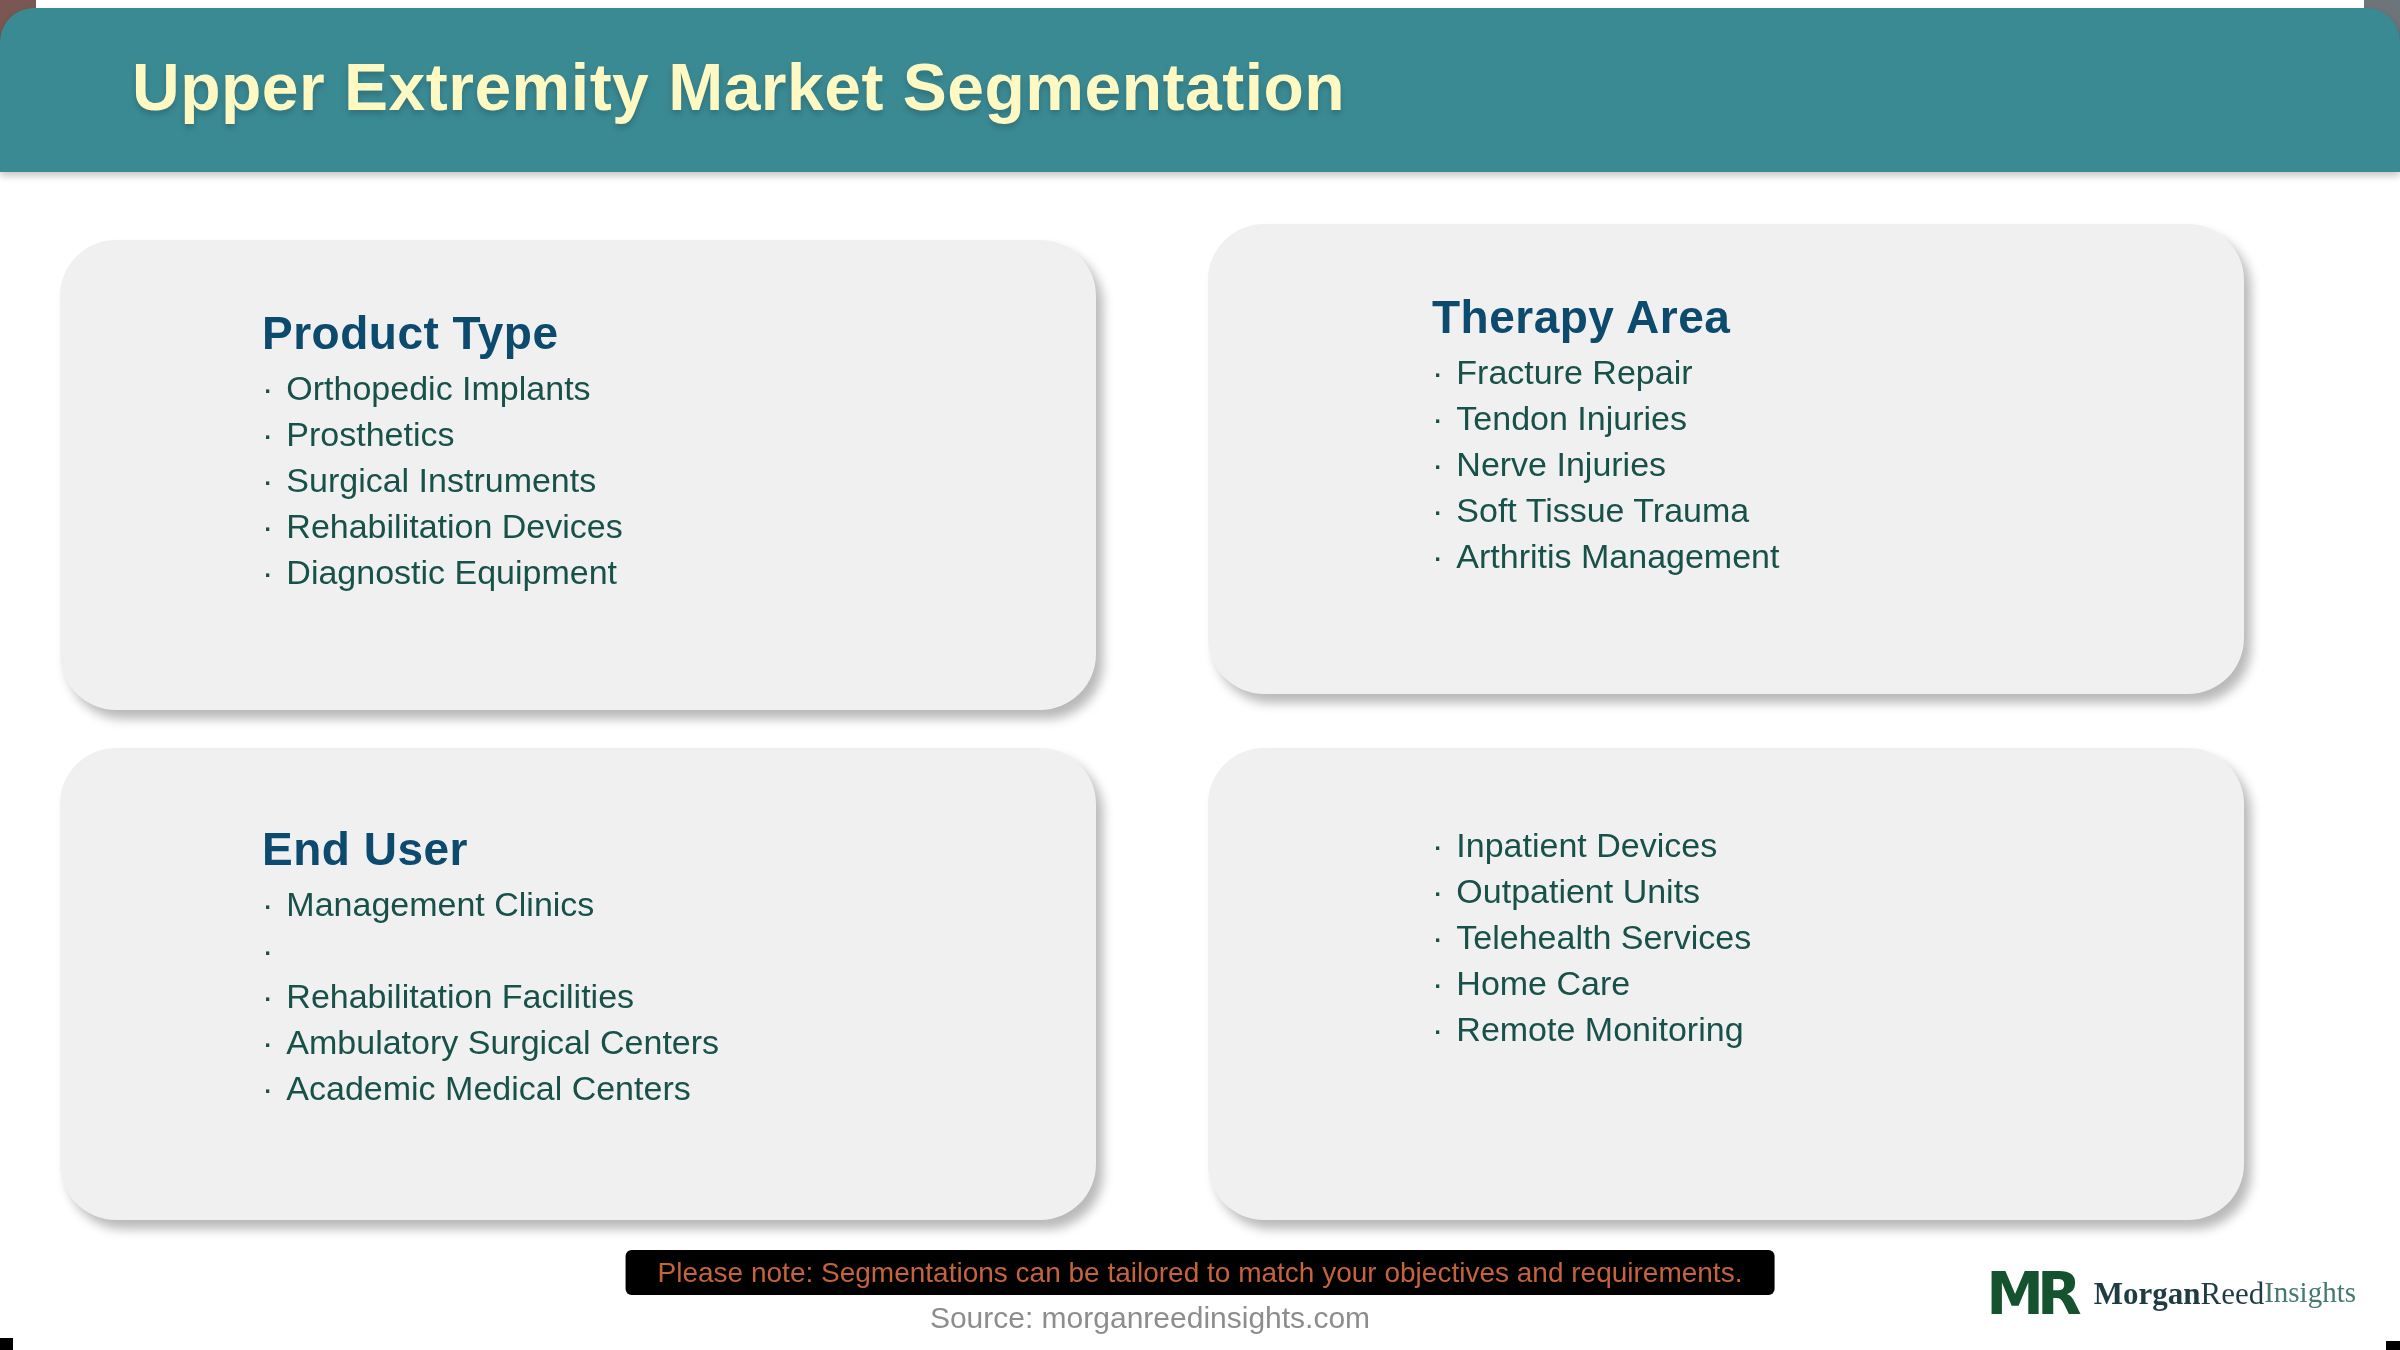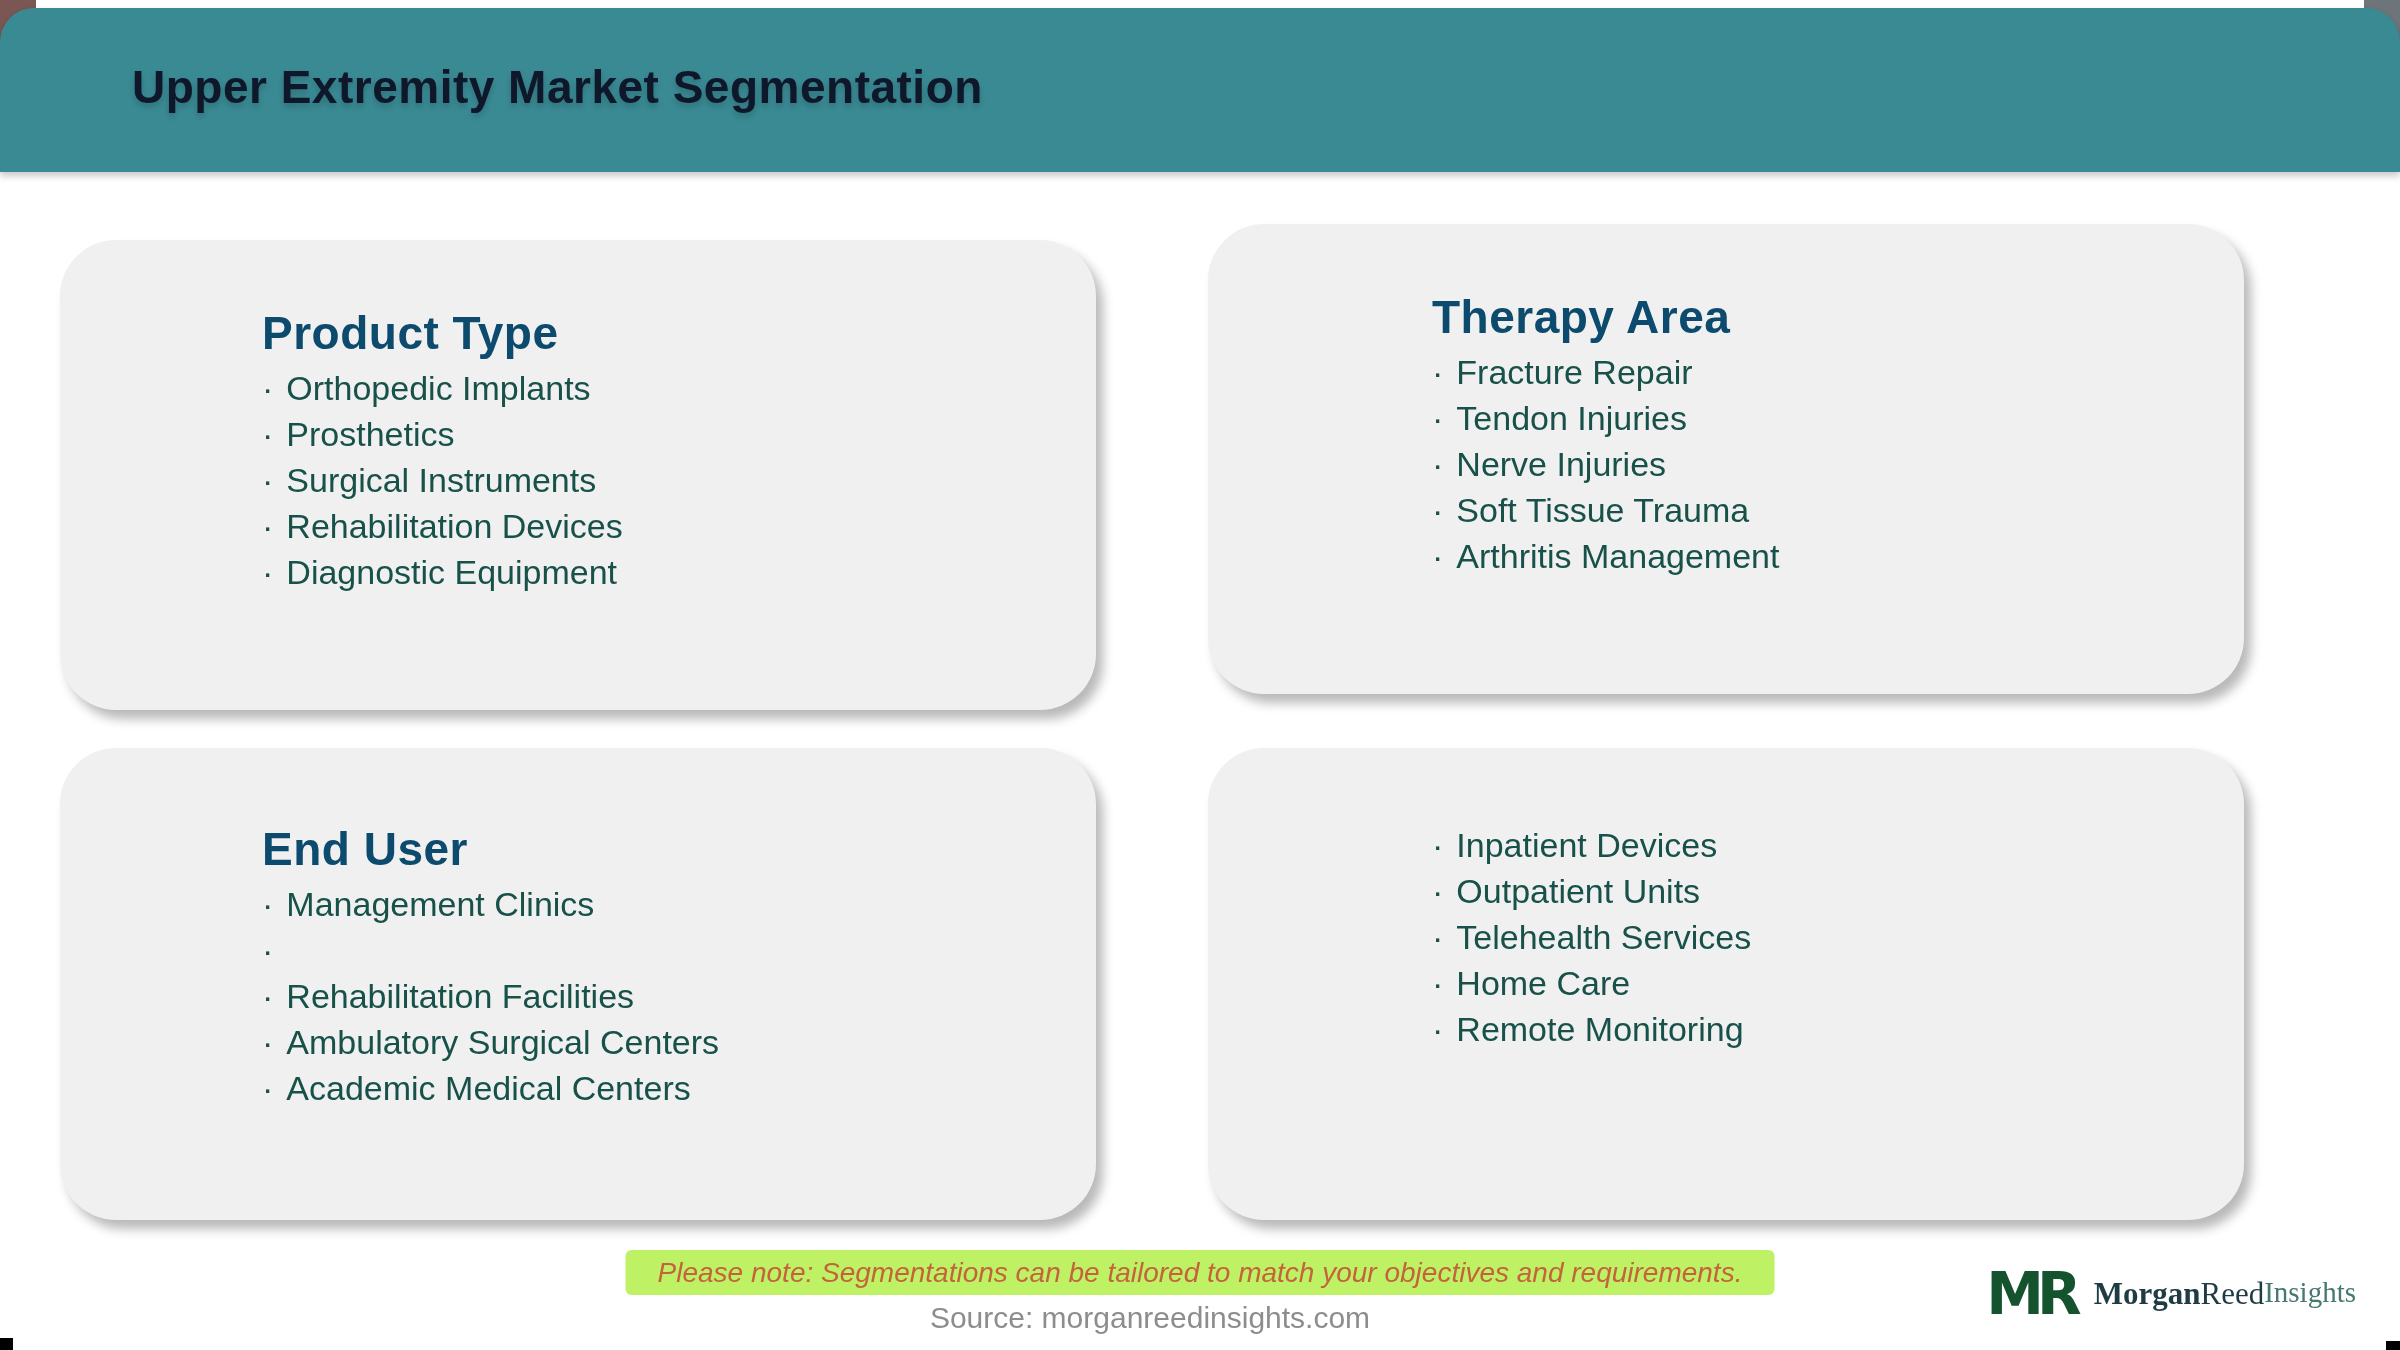--- a/index.html
+++ b/index.html
@@ -20,22 +20,22 @@
     position: absolute; top: 8px; left: 0;
     width: 2400px; height: 164px;
     background: #3a8a94;
     border-radius: 34px 34px 0 0;
     box-shadow: 0 4px 7px rgba(0,0,0,0.22);
     display: flex; align-items: center;
     z-index: 1;
   }
   .header h1 {
     margin: 0 0 6px 132px;
-    color: #0f172a;
-    font-size: 46px;
+    color: #fef9c3;
+    font-size: 66px;
     font-weight: bold;
     letter-spacing: 0.5px;
     text-shadow: 0 4px 6px rgba(0,0,0,0.18);
   }
 
   .card {
     position: absolute;
     width: 1036px;
     background: #f0f0f0;
     border-radius: 56px;
@@ -63,29 +63,28 @@
     line-height: 46px;
     color: #175149;
     display: flex;
     align-items: baseline;
   }
   .card li .dot { margin-right: 13px; font-size: 34px; }
 
   .note {
     position: absolute; top: 1250px;
     left: 50%; transform: translateX(-50%);
-    background: #bef264;
+    background: #000000;
     color: #c4633c;
     font-size: 28px;
     line-height: 45px;
     padding: 0 32px;
     border-radius: 6px;
     white-space: nowrap;
     z-index: 1;
-    font-style: italic;
   }
 
   .source {
     position: absolute; top: 1301px;
     left: 50%; transform: translateX(calc(-50% - 50px));
     font-size: 30px;
     color: #8d8d8d;
     white-space: nowrap;
     z-index: 1;
   }

